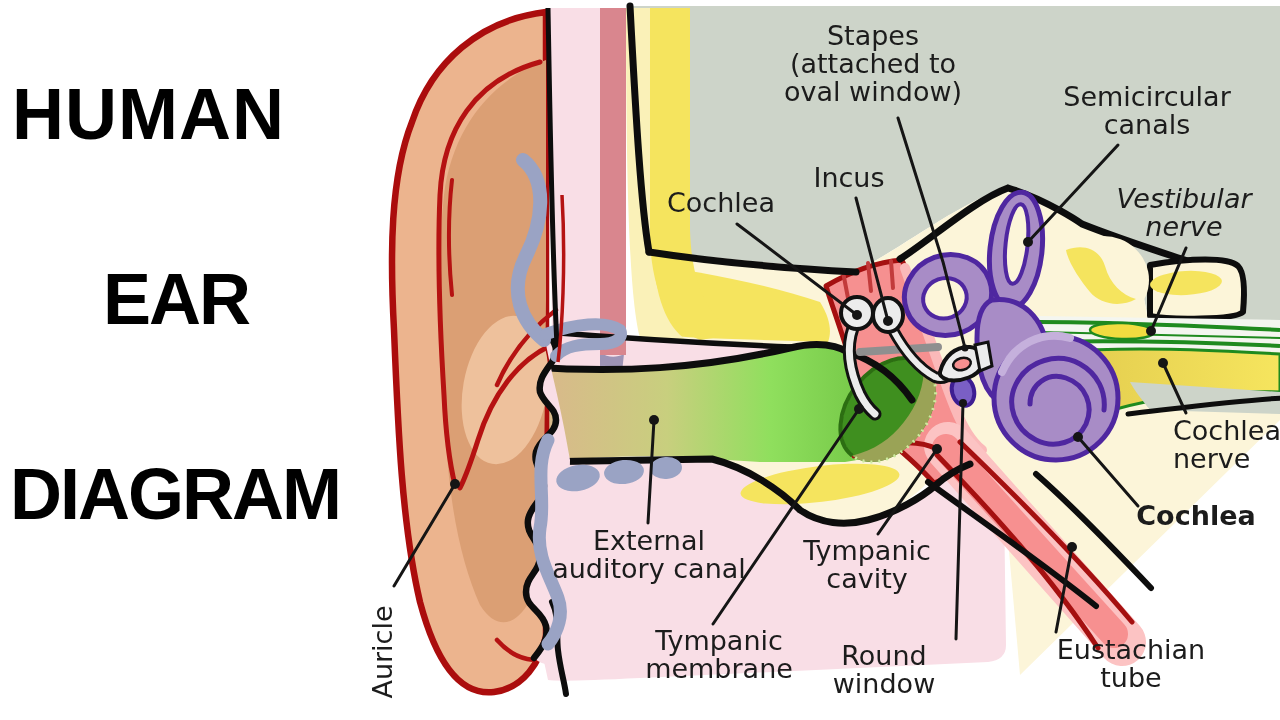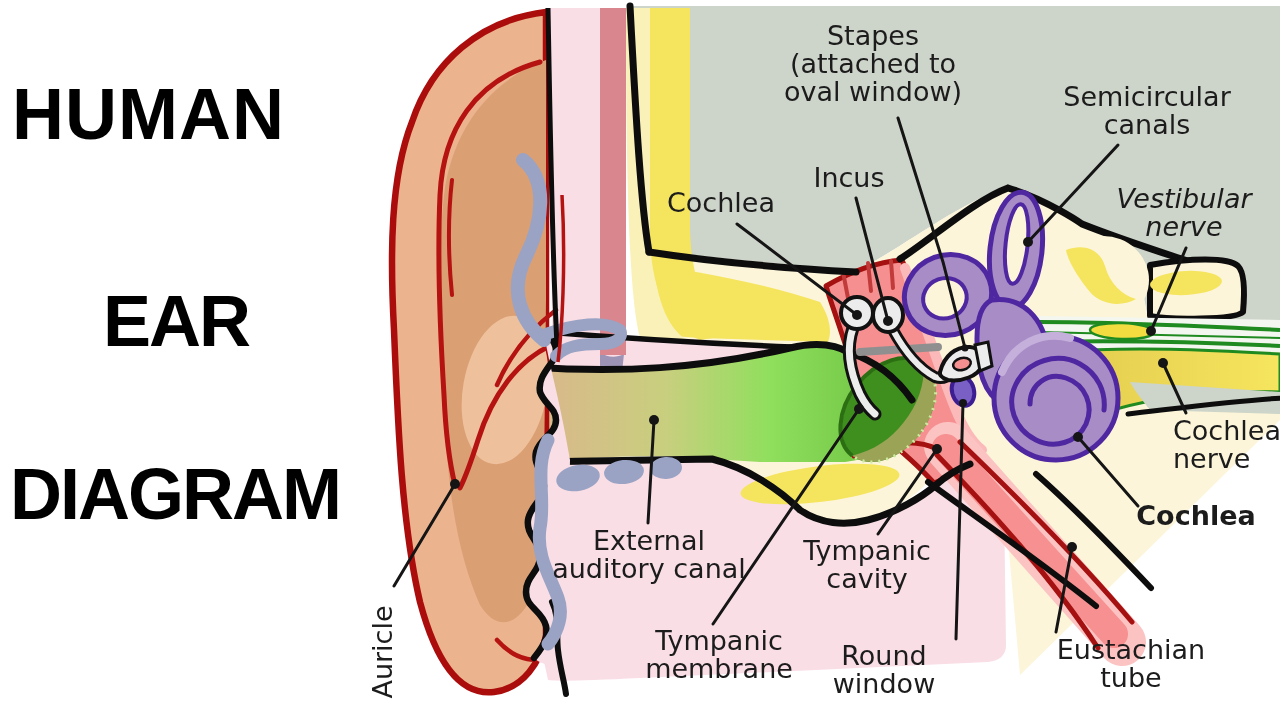--- a/index.html
+++ b/index.html
@@ -278,21 +278,21 @@
           <circle cx="654" cy="420" r="5" stroke="none"></circle>
         </g>
       <g>
           <path d="M394,586 L455,484" fill="none"></path>
           <circle cx="455" cy="484" r="5" stroke="none"></circle>
         </g>
     </g>
   </svg>
 
   <div class="title-word" style="left:12px;top:78px;letter-spacing:1px;">HUMAN</div>
-  <div class="title-word" style="left:103px;top:263px;margin-top:22px;">EAR</div>
+  <div class="title-word" style="left:103px;top:263px;">EAR</div>
   <div class="title-word" style="left:10px;top:458px;">DIAGRAM</div>
 
   <div class="lbl" style="left:873px;top:22px;">Stapes
 (attached to
 oval window)</div>
   <div class="lbl" style="left:1147px;top:83px;">Semicircular
 canals</div>
   <div class="lbl" style="left:849px;top:164px;">Incus</div>
   <div class="lbl" style="left:721px;top:189px;">Cochlea</div>
   <div class="lbl" style="left:1184px;top:185px;font-style:italic;">Vestibular

